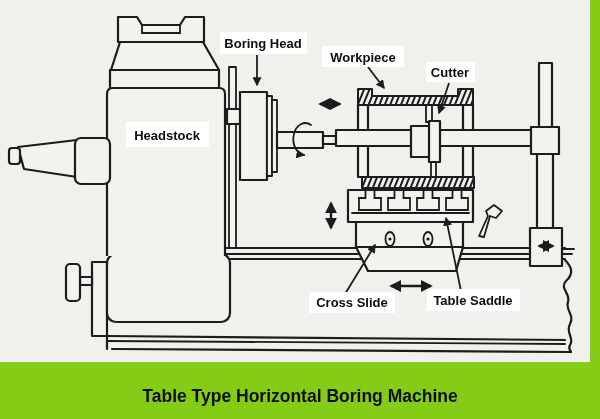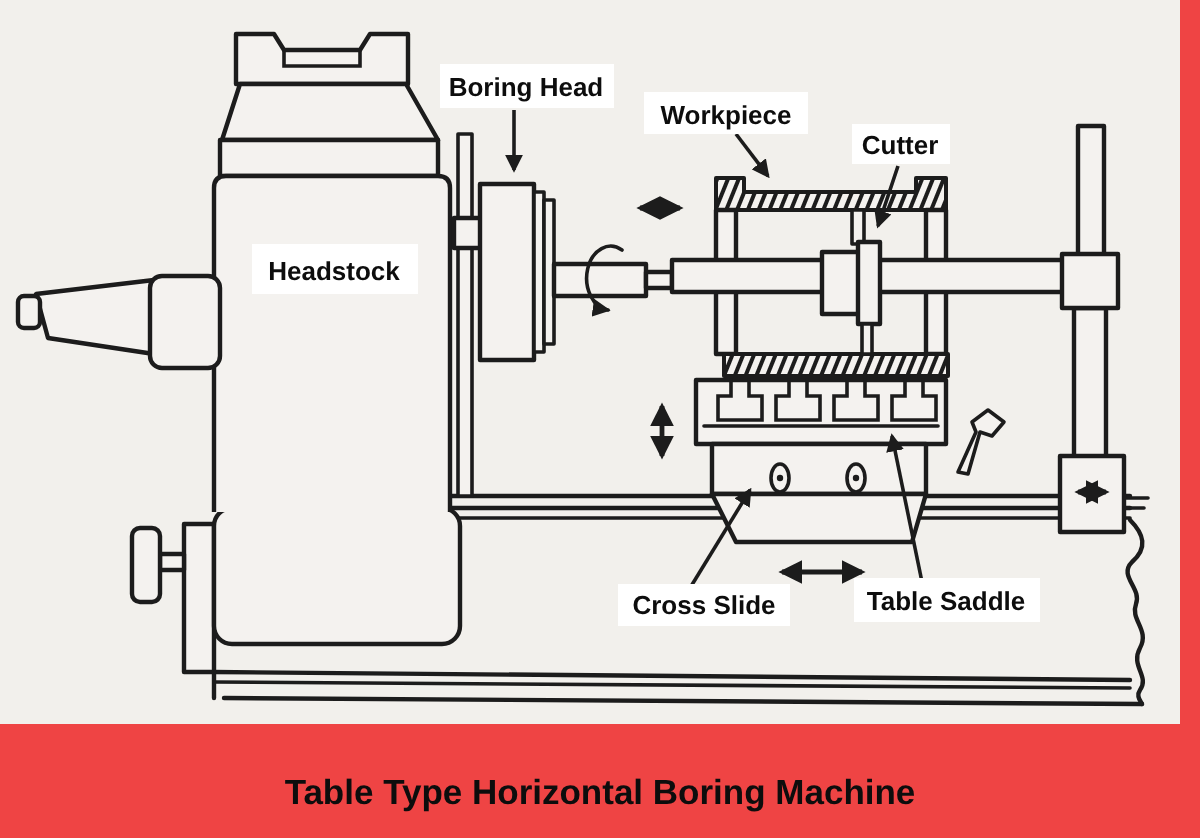--- a/index.html
+++ b/index.html
@@ -1,16 +1,16 @@
 <!DOCTYPE html>
 <html><head>
 <meta charset="utf-8">
 <style>
   html,body{margin:0;padding:0;background:#fdfdfd;}
-  #stage{position:relative;width:600px;height:419px;background:#ef4444;overflow:hidden;
+  #stage{position:relative;width:600px;height:419px;background:#84cc16;overflow:hidden;
          font-family:"Liberation Sans",sans-serif;}
   svg{position:absolute;left:0;top:0;}
   .shape{fill:#f4f2ef;stroke:#1c1c1c;stroke-width:2.2;stroke-linejoin:round;}
   .thin{fill:#f4f2ef;stroke:#1c1c1c;stroke-width:1.8;stroke-linejoin:round;}
   .ln{fill:none;stroke:#1c1c1c;stroke-width:2.2;stroke-linecap:round;}
   .ln-thin{fill:none;stroke:#1c1c1c;stroke-width:1.8;stroke-linecap:round;}
   .leader{fill:none;stroke:#1c1c1c;stroke-width:1.8;}
   .marrow{fill:none;stroke:#1c1c1c;stroke-width:2.4;}
   .hatchfill{fill:url(#hatch);stroke:#1c1c1c;stroke-width:2;stroke-linejoin:round;}
   .labelbox{fill:#ffffff;}

